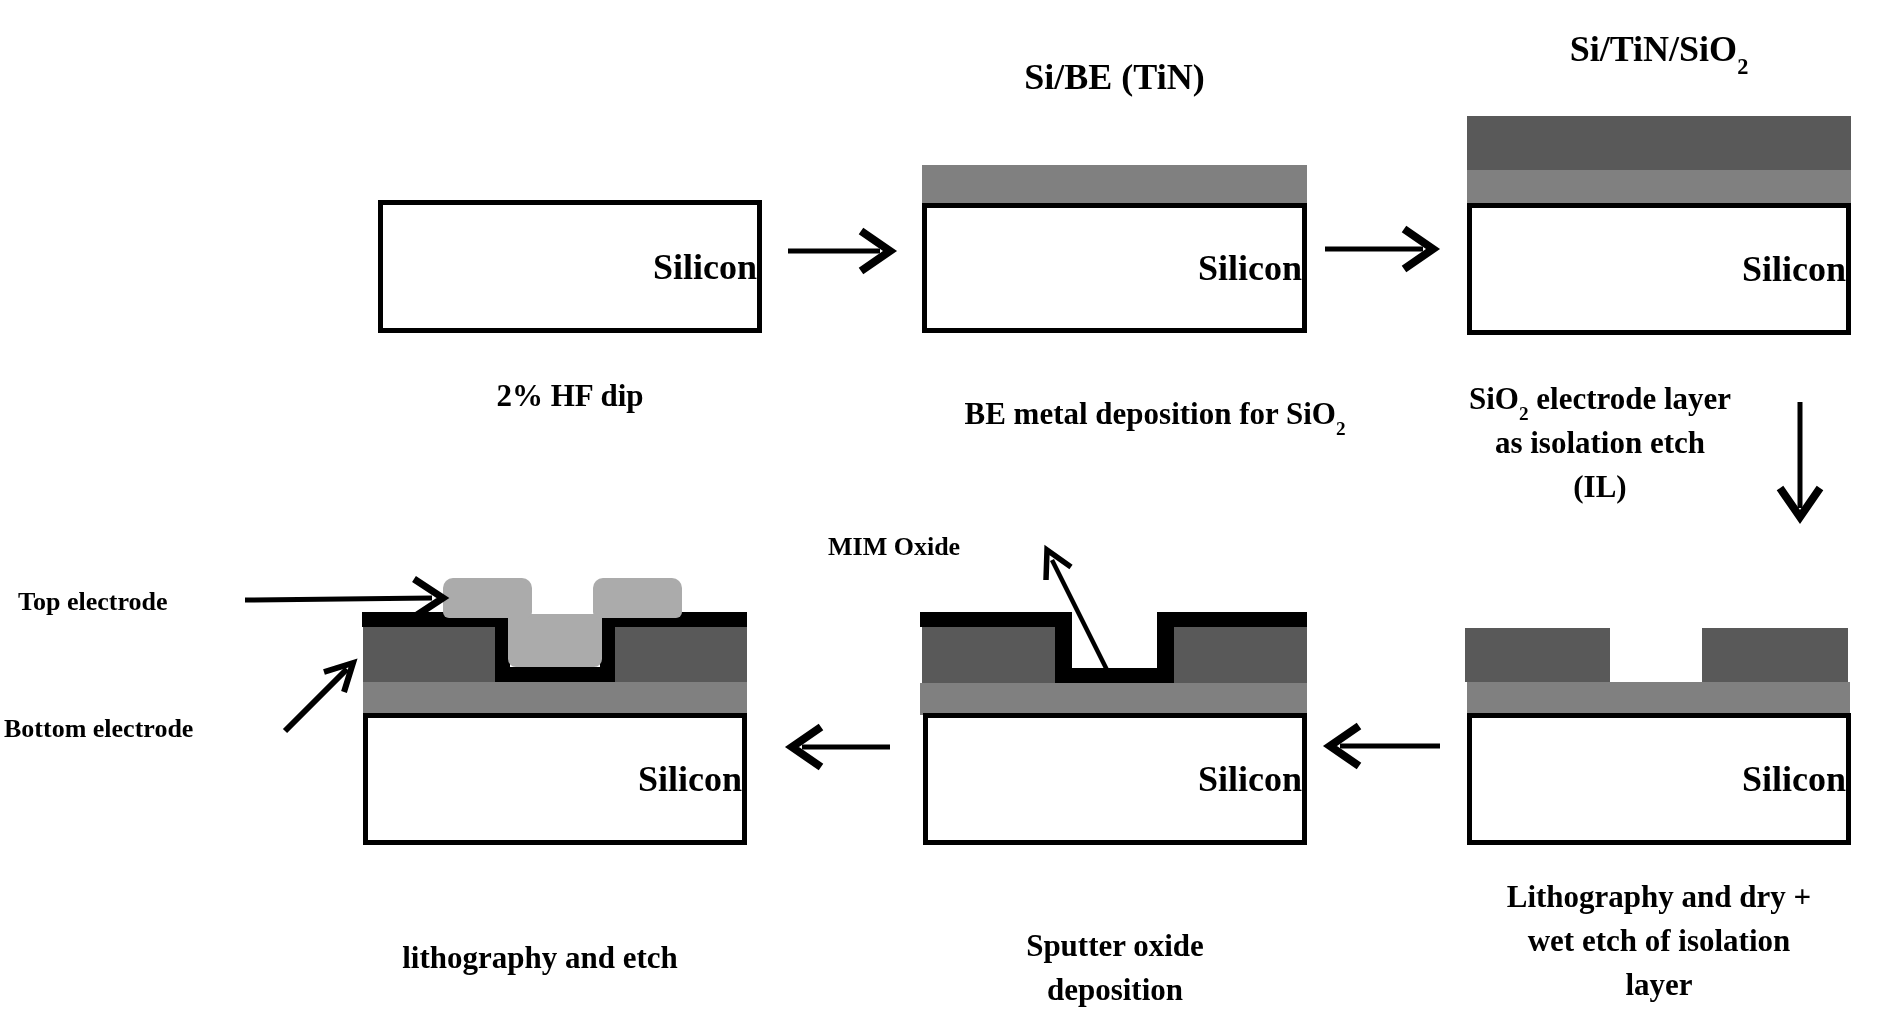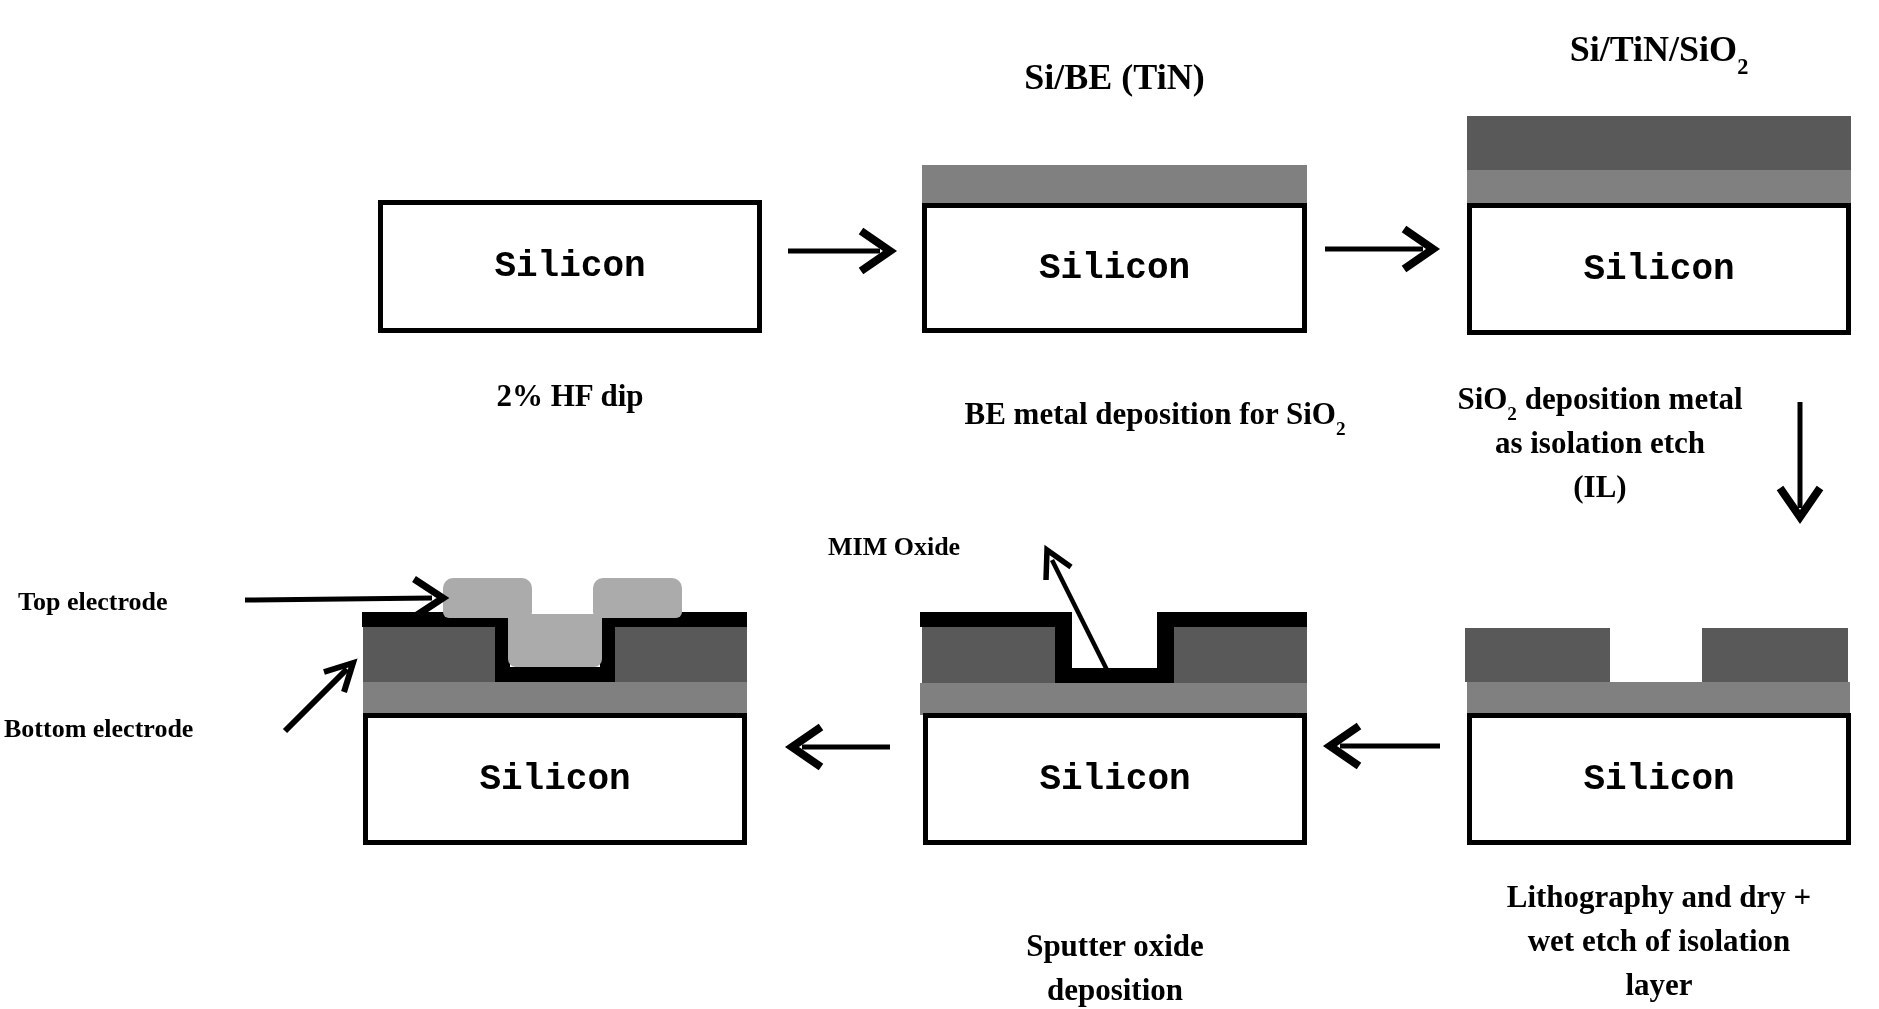--- a/index.html
+++ b/index.html
@@ -10,23 +10,22 @@
     font-family:"Liberation Serif","DejaVu Serif",serif;
     font-weight:bold;
     color:#000;
     overflow:hidden;
   }
   .silicon-box{
     position:absolute;
     background:var(--silicon-fill,#fff);
     border:5px solid var(--outline-black,#000);
     box-sizing:border-box;
-    display:flex;align-items:center;justify-content:center;
+    display:flex;align-items:center;justify-content:flex-end;
     font-size:36px;
-    font-family:Liberation Mono, monospace;
   }
   .layer{position:absolute;}
   .gray{background:var(--be-tin-gray,#808080);}
   .darkgray{background:var(--isolation-dark-gray,#595959);}
   .blackline{background:var(--mim-oxide-black,#000);}
   .lightgray{background:var(--top-electrode-light-gray,#ababab);}
   .caption{
     position:absolute;text-align:center;
     font-size:31px;line-height:44px;
   }
@@ -71,21 +70,21 @@
   <div>
     <div class="title" style="left:1467px;top:28px;width:384px;">
       <span>Si/TiN/SiO</span><sub>2</sub>
     </div>
     <div class="layer darkgray" style="left:1467px;top:116px;width:384px;height:54px;"></div>
     <div class="layer gray" style="left:1467px;top:170px;width:384px;height:33px;"></div>
     <div class="silicon-box" style="left:1467px;top:203px;width:384px;height:132px;">
       <span>Silicon</span>
     </div>
     <div class="caption" style="left:1410px;top:377px;width:380px;">
-      <span>SiO</span><sub>2</sub><span> deposition metal</span><br>
+      <span>SiO</span><sub>2</sub><span> electrode layer</span><br>
       <span>as isolation etch</span><br>
       <span>(IL)</span>
     </div>
   </div>
 
   <div>
     <div class="layer darkgray" style="left:1465px;top:628px;width:145px;height:54px;"></div>
     <div class="layer darkgray" style="left:1702px;top:628px;width:146px;height:54px;"></div>
     <div class="layer gray" style="left:1467px;top:682px;width:383px;height:33px;"></div>
     <div class="silicon-box" style="left:1467px;top:713px;width:384px;height:132px;">
@@ -140,20 +139,21 @@
     <div class="layer lightgray" style="left:593px;top:578px;width:89px;height:40px;border-radius:10px 10px 6px 6px;"></div>
 
     <div class="layer darkgray" style="left:363px;top:627px;width:132px;height:55px;"></div>
     <div class="layer darkgray" style="left:615px;top:627px;width:132px;height:55px;"></div>
     <div class="layer gray" style="left:363px;top:682px;width:384px;height:33px;"></div>
     <div class="silicon-box" style="left:363px;top:713px;width:384px;height:132px;">
       <span>Silicon</span>
     </div>
     <div class="caption" style="left:348px;top:892px;width:384px;">
       <br>
+      <span>lithography and etch</span>
     </div>
   </div>
 
   <svg class="arrows" width="1879" height="1009" viewBox="0 0 1879 1009">
 
     <g>
       <line x1="788" y1="251" x2="880" y2="251" stroke-width="5"></line>
       <polyline points="861,231 890,251 861,271" stroke-width="8"></polyline>
     </g>
 

